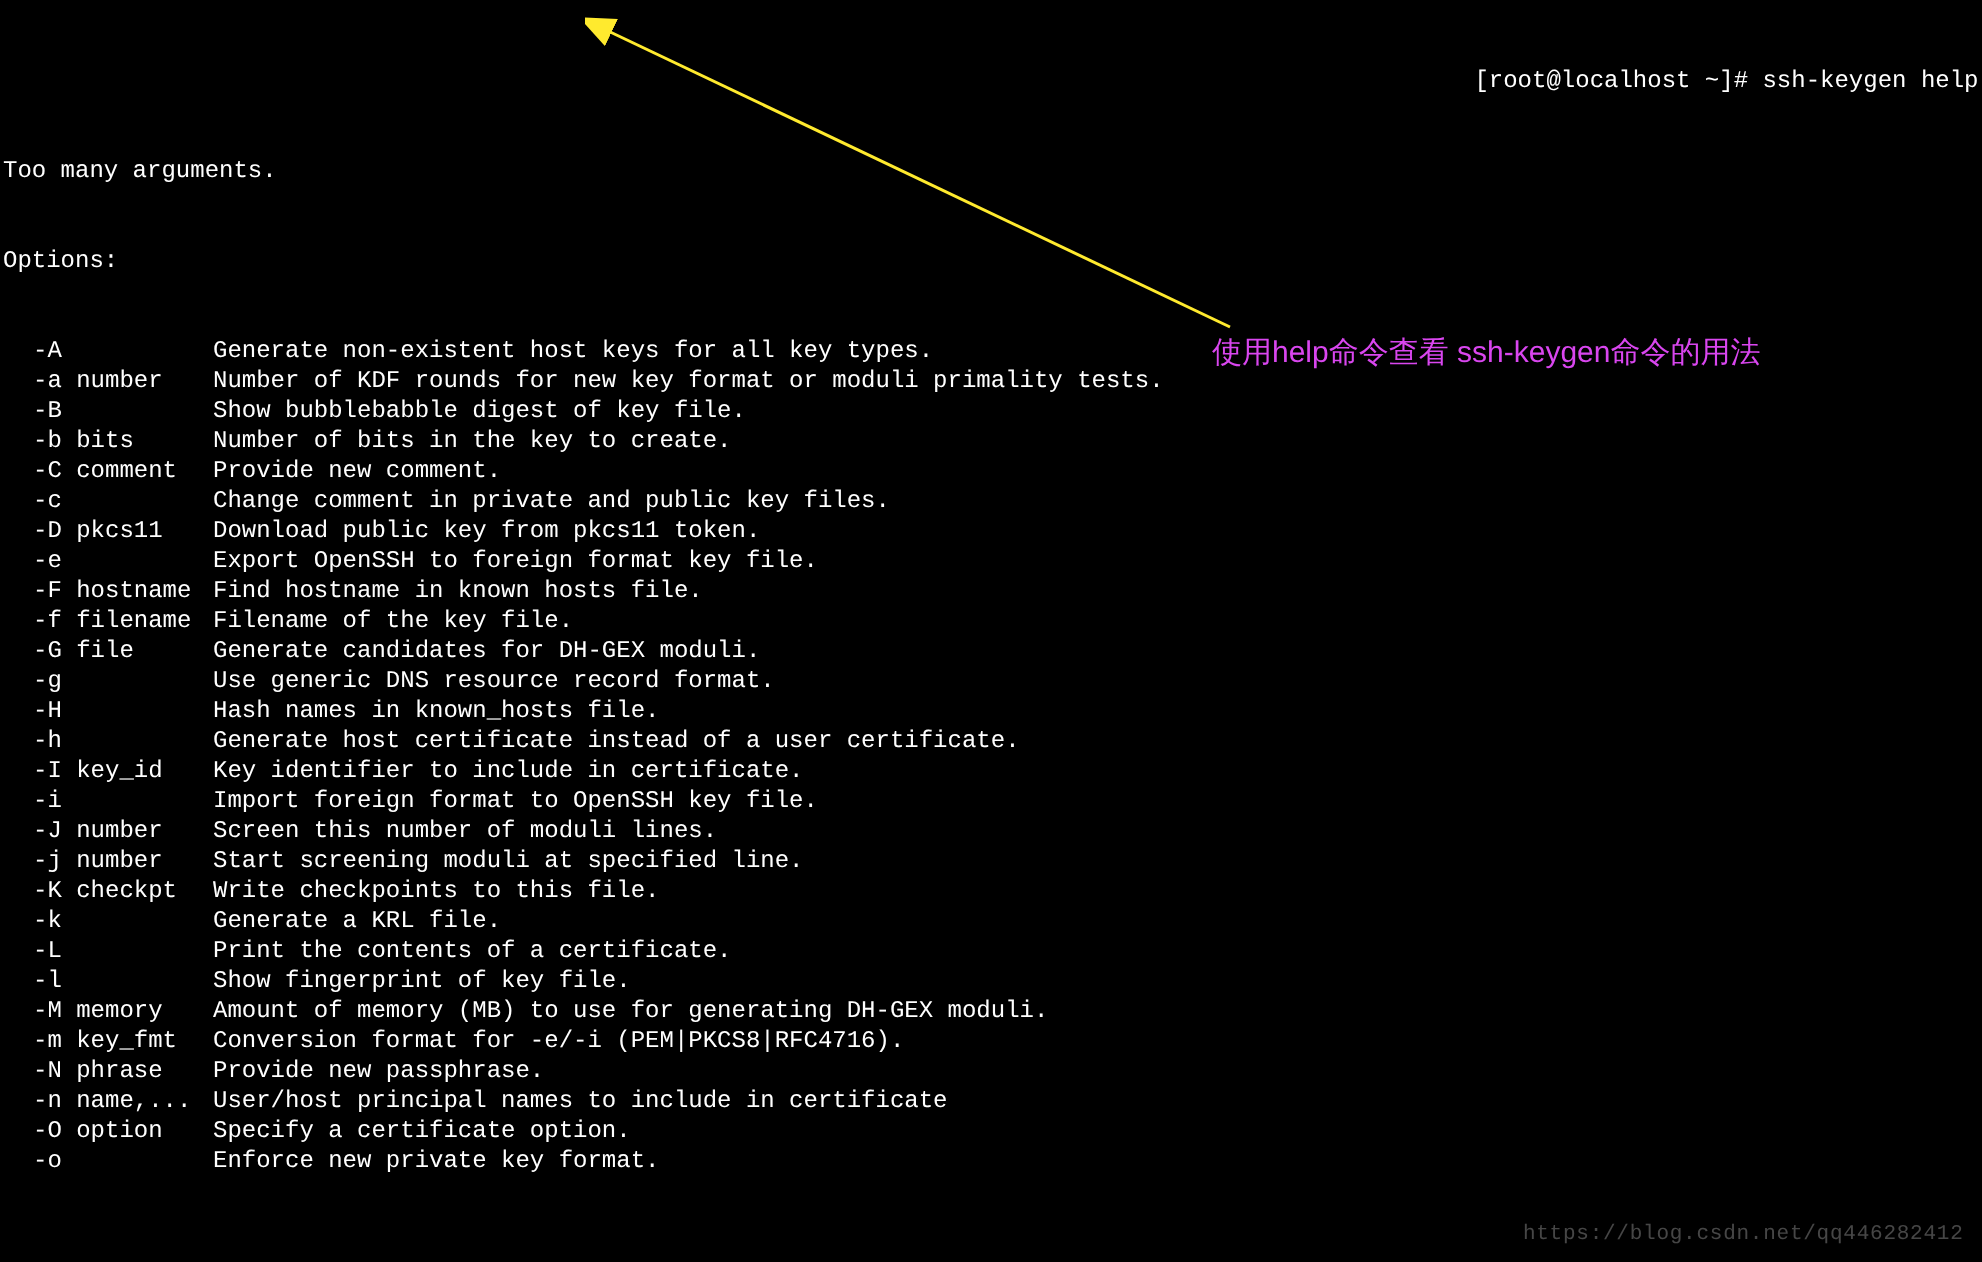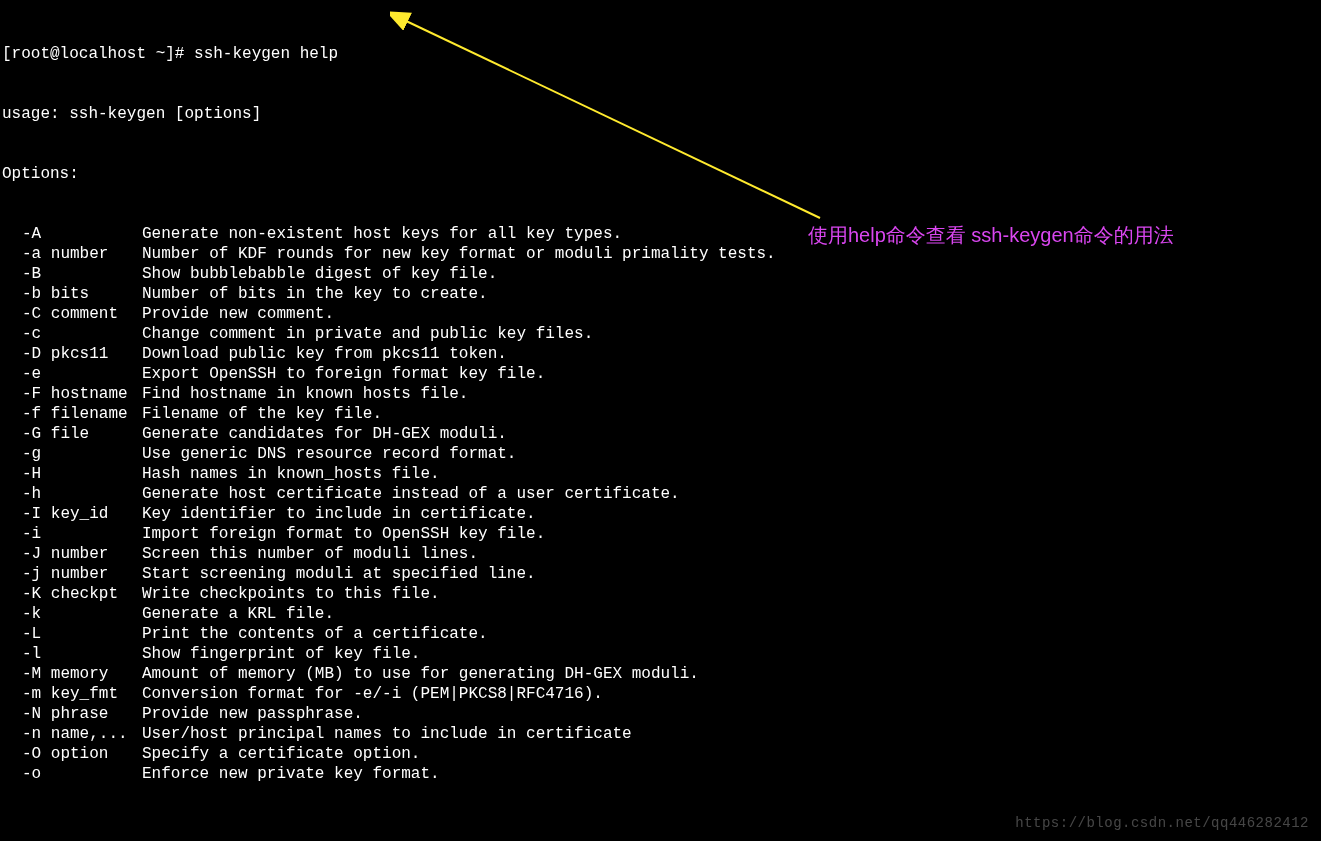--- a/index.html
+++ b/index.html
@@ -11,21 +11,21 @@
       font-size: 16px;
       color: #fff;
       position: relative;
       overflow: hidden;
       line-height: 20px;
     }
     .terminal {
       padding: 4px 2px;
       white-space: pre;
     }
-    .prompt-line { color: #fff; }
+    .prompt-line { color: #fff; text-align: right; }
     .opt-row { display: block; }
     .opt-flag { display: inline-block; width: 140px; padding-left: 20px; }
     .opt-desc { display: inline; }
     .annotation {
       position: absolute;
       left: 808px;
       top: 225px;
       color: #d946ef;
       font-family: "Microsoft YaHei", sans-serif;
       font-size: 20px;
@@ -46,21 +46,21 @@
       font-family: "Courier New", monospace;
       font-size: 14px;
       letter-spacing: 0.5px;
     }
   </style>
 </head>
 <body>
 
 <div class="terminal">
   <div class="prompt-line">[root@localhost ~]# ssh-keygen help</div>
-  <div>usage: ssh-keygen [options]</div>
+  <div>Too many arguments.</div>
   <div>Options:</div>
   <div id="options-container"><div class="opt-row"><span class="opt-flag">-A</span><span class="opt-desc">Generate non-existent host keys for all key types.</span></div><div class="opt-row"><span class="opt-flag">-a number</span><span class="opt-desc">Number of KDF rounds for new key format or moduli primality tests.</span></div><div class="opt-row"><span class="opt-flag">-B</span><span class="opt-desc">Show bubblebabble digest of key file.</span></div><div class="opt-row"><span class="opt-flag">-b bits</span><span class="opt-desc">Number of bits in the key to create.</span></div><div class="opt-row"><span class="opt-flag">-C comment</span><span class="opt-desc">Provide new comment.</span></div><div class="opt-row"><span class="opt-flag">-c</span><span class="opt-desc">Change comment in private and public key files.</span></div><div class="opt-row"><span class="opt-flag">-D pkcs11</span><span class="opt-desc">Download public key from pkcs11 token.</span></div><div class="opt-row"><span class="opt-flag">-e</span><span class="opt-desc">Export OpenSSH to foreign format key file.</span></div><div class="opt-row"><span class="opt-flag">-F hostname</span><span class="opt-desc">Find hostname in known hosts file.</span></div><div class="opt-row"><span class="opt-flag">-f filename</span><span class="opt-desc">Filename of the key file.</span></div><div class="opt-row"><span class="opt-flag">-G file</span><span class="opt-desc">Generate candidates for DH-GEX moduli.</span></div><div class="opt-row"><span class="opt-flag">-g</span><span class="opt-desc">Use generic DNS resource record format.</span></div><div class="opt-row"><span class="opt-flag">-H</span><span class="opt-desc">Hash names in known_hosts file.</span></div><div class="opt-row"><span class="opt-flag">-h</span><span class="opt-desc">Generate host certificate instead of a user certificate.</span></div><div class="opt-row"><span class="opt-flag">-I key_id</span><span class="opt-desc">Key identifier to include in certificate.</span></div><div class="opt-row"><span class="opt-flag">-i</span><span class="opt-desc">Import foreign format to OpenSSH key file.</span></div><div class="opt-row"><span class="opt-flag">-J number</span><span class="opt-desc">Screen this number of moduli lines.</span></div><div class="opt-row"><span class="opt-flag">-j number</span><span class="opt-desc">Start screening moduli at specified line.</span></div><div class="opt-row"><span class="opt-flag">-K checkpt</span><span class="opt-desc">Write checkpoints to this file.</span></div><div class="opt-row"><span class="opt-flag">-k</span><span class="opt-desc">Generate a KRL file.</span></div><div class="opt-row"><span class="opt-flag">-L</span><span class="opt-desc">Print the contents of a certificate.</span></div><div class="opt-row"><span class="opt-flag">-l</span><span class="opt-desc">Show fingerprint of key file.</span></div><div class="opt-row"><span class="opt-flag">-M memory</span><span class="opt-desc">Amount of memory (MB) to use for generating DH-GEX moduli.</span></div><div class="opt-row"><span class="opt-flag">-m key_fmt</span><span class="opt-desc">Conversion format for -e/-i (PEM|PKCS8|RFC4716).</span></div><div class="opt-row"><span class="opt-flag">-N phrase</span><span class="opt-desc">Provide new passphrase.</span></div><div class="opt-row"><span class="opt-flag">-n name,...</span><span class="opt-desc">User/host principal names to include in certificate</span></div><div class="opt-row"><span class="opt-flag">-O option</span><span class="opt-desc">Specify a certificate option.</span></div><div class="opt-row"><span class="opt-flag">-o</span><span class="opt-desc">Enforce new private key format.</span></div></div>
 </div>
 
 <svg class="arrow-svg" width="450" height="220">
   <defs>
     <marker id="arrowhead" markerWidth="12" markerHeight="10" refX="2" refY="5" orient="auto">
       <polygon points="0 0, 12 5, 0 10" fill="#ffea2e"></polygon>
     </marker>
   </defs>

